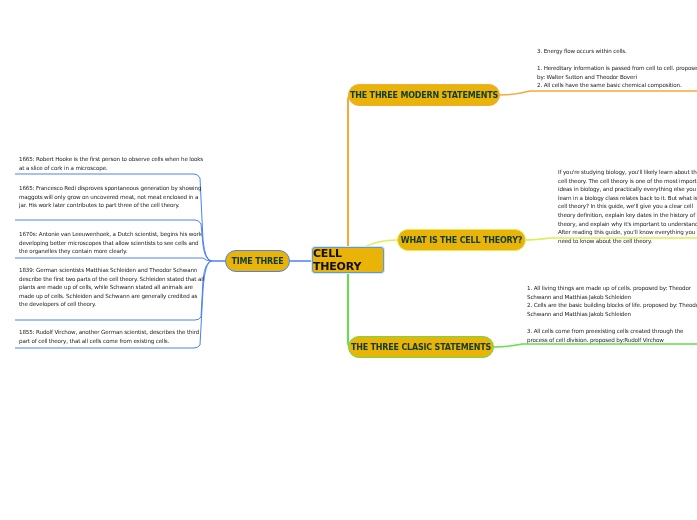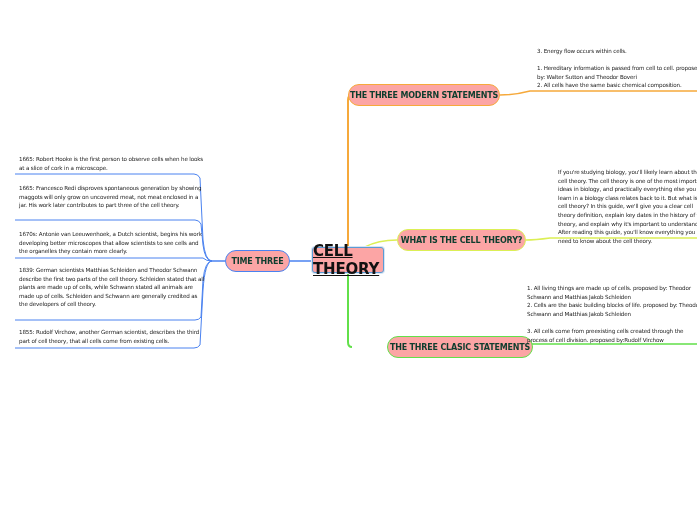--- a/index.html
+++ b/index.html
@@ -4,30 +4,30 @@
   <style>
     html, body { margin: 0; padding: 0; }
     body {
       width: 697px; height: 520px; background: #ffffff; position: relative; overflow: hidden;
       font-family: "Liberation Sans", sans-serif;
     }
     svg.connectors { position: absolute; left: 0; top: 0; width: 697px; height: 520px; }
     .node {
       position: absolute; box-sizing: border-box; display: flex; align-items: center; justify-content: center;
       font-family: "DejaVu Sans", sans-serif; font-weight: bold; color: #0e3d2e; letter-spacing: -0.2px;
-      background: #fca5a5; cursor: pointer;
+      background: #eab308; cursor: pointer;
     }
     .central {
       left: 312px; top: 247px; width: 72px; height: 26px; border: 1.5px solid #5b9bd5; border-radius: 3px;
-      font-size: 15px; color: #111; box-shadow: 0 0 0 1px #d7e6f4; text-decoration: underline;
+      font-size: 11px; color: #111; box-shadow: 0 0 0 1px #d7e6f4;
     }
     .topic { height: 22px; border-radius: 11px; font-size: 8px; }
     .t-modern { left: 348px; top: 84px; width: 152px; border: 1.5px solid #f6a93b; }
     .t-what { left: 397px; top: 229px; width: 129px; border: 1.5px solid #dcef55; text-align: right; }
-    .t-clasic { left: 348px; top: 336px; width: 146px; border: 1.5px solid #62e04a; margin-left: 39px; }
+    .t-clasic { left: 348px; top: 336px; width: 146px; border: 1.5px solid #62e04a; }
     .t-timeline { left: 225px; top: 250px; width: 65px; border: 1.5px solid #4a82f0; }
     .note {
       position: absolute; font-family: "DejaVu Sans", sans-serif; font-size: 5.6px; line-height: 8.6px;
       color: #222; white-space: pre-wrap; letter-spacing: -0.15px;
     }
     .tl-item { left: 19px; width: 186px; }
   </style>
 </head>
 <body>
 

